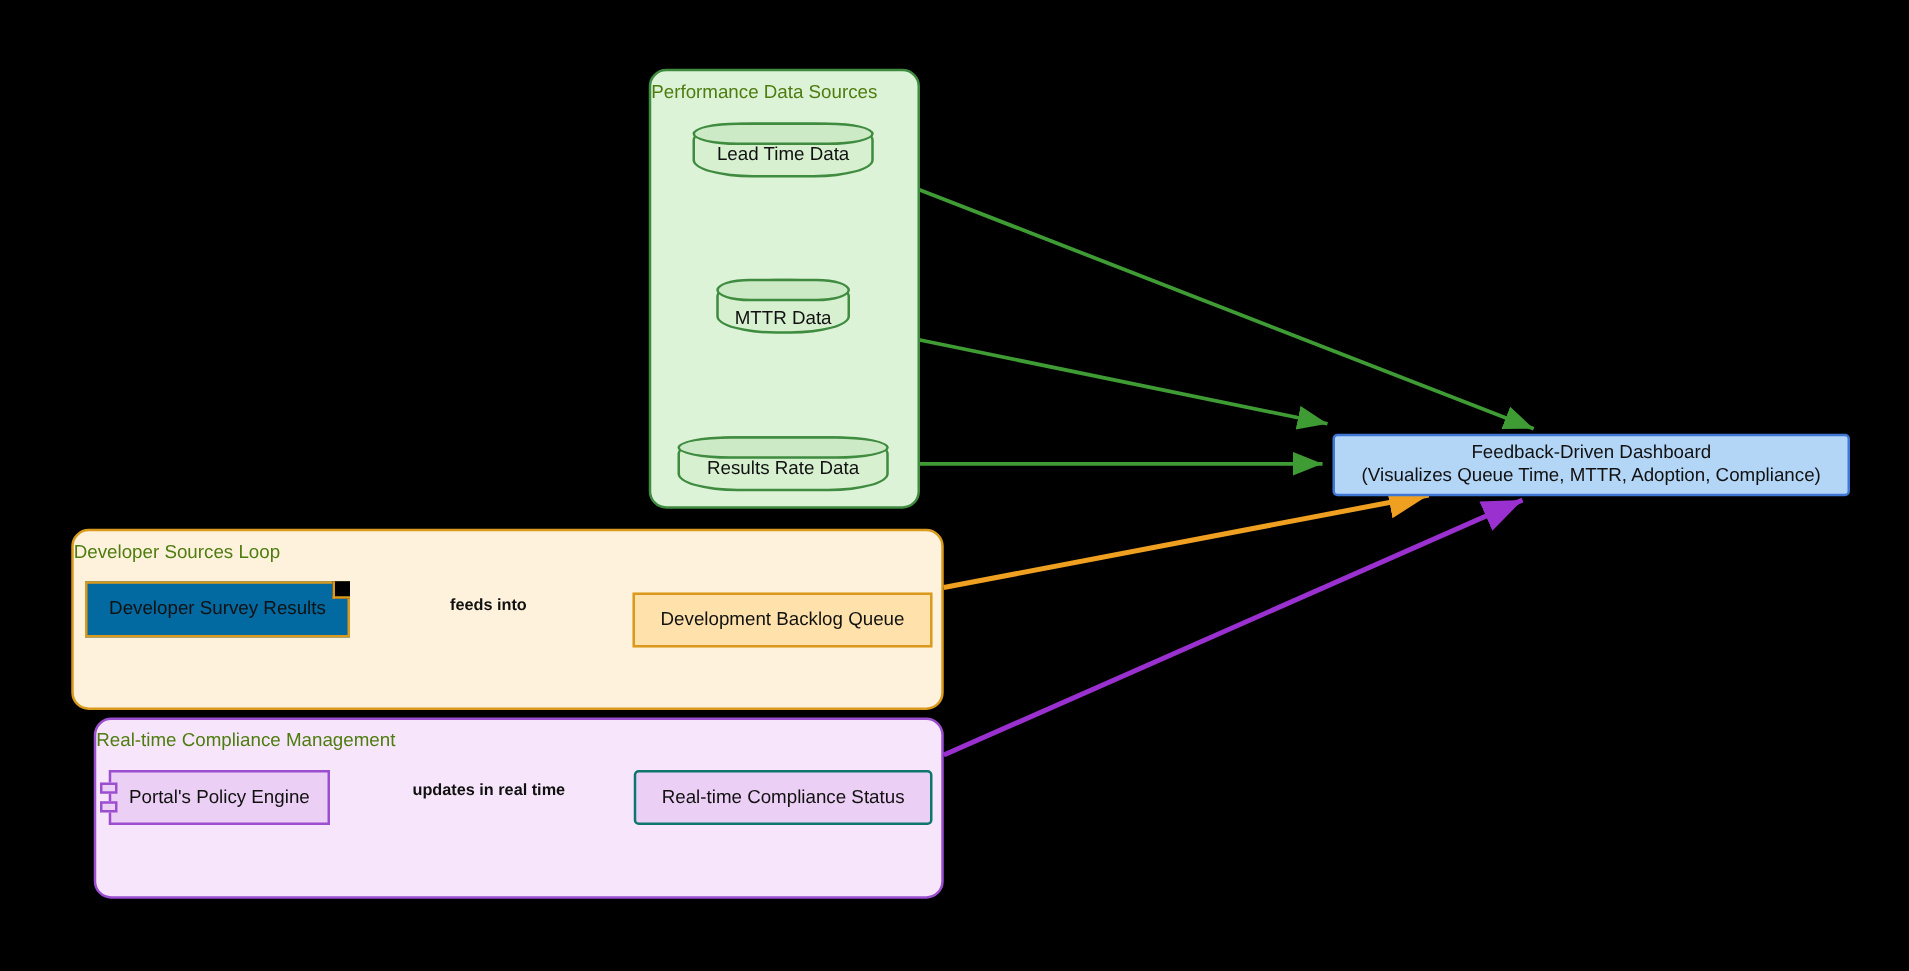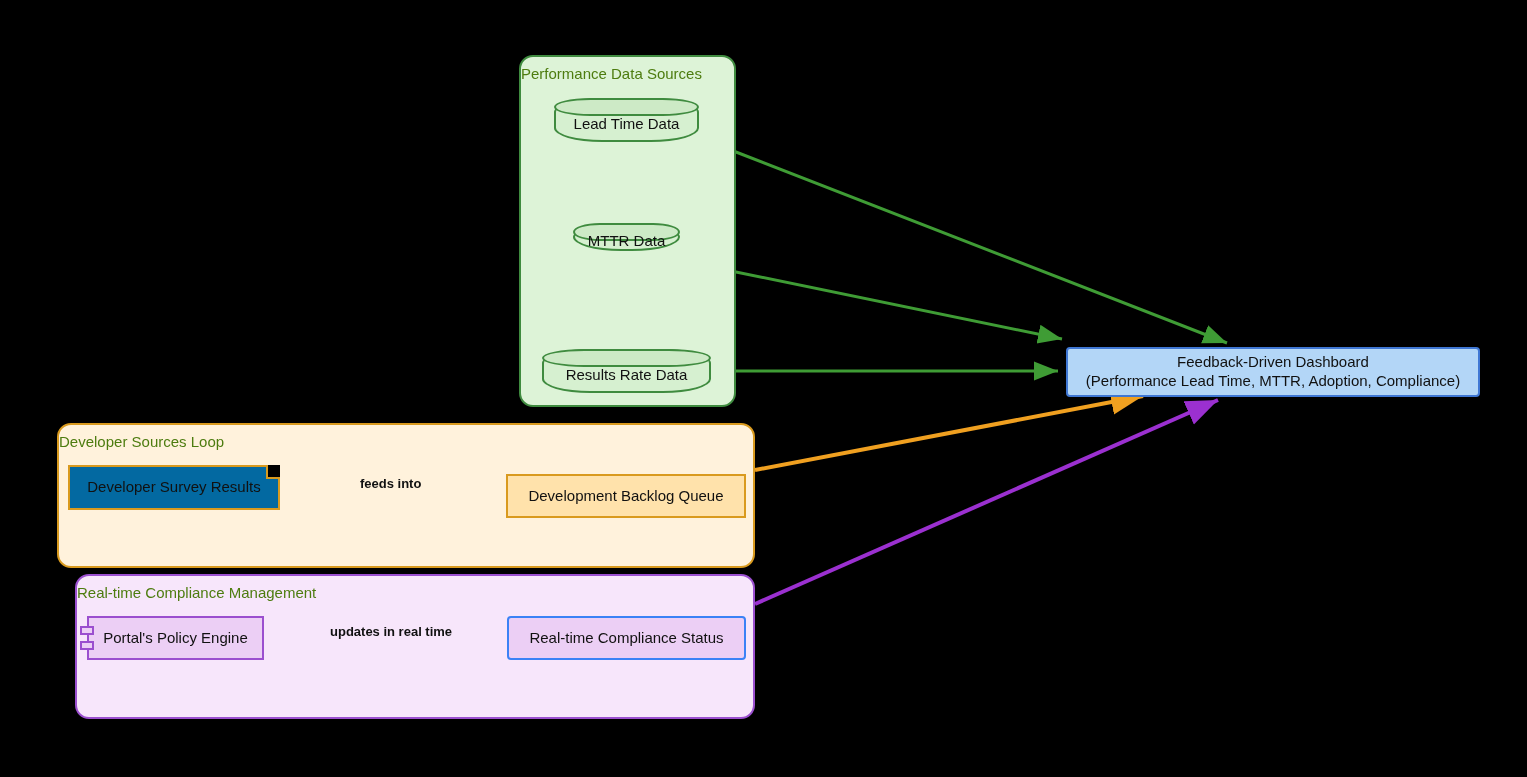--- a/index.html
+++ b/index.html
@@ -72,21 +72,21 @@
     z-index: 2;
     padding-top: 8px;
   }
   
   .rect-orange {
     border: 2px solid #d99a1e;
     background: #ffe2ab;
     border-radius: 0;
   }
   .rect-purple {
-    border: 2px solid #3b82f6;
+    border: 2px solid #0f766e;
     background: #eccff5;
     border-radius: 4px;
   }
   .rect-blue {
     border: 2px solid #3f77d4;
     background: #b3d6f7;
     border-radius: 4px;
   }
   
   .note {
@@ -173,21 +173,21 @@
 
   <div class="group-box" style="left:75px; top:574px; width:680px; height:145px; border-color:#9b4fcf; background:#f7e6fb;">
     <div class="group-title">Real-time Compliance Management</div>
   </div>
 
   <div class="node cyl" style="left:554px; top:98px; width:145px; height:44px;">
     <div class="cyl-top"></div>
     <div class="cyl-label">Lead Time Data</div>
   </div>
 
-  <div class="node cyl" style="left:573px; top:223px; width:107px; height:28px;">
+  <div class="node cyl" style="left:573px; top:223px; width:107px; height:44px;align-items:flex-end;">
     <div class="cyl-top"></div>
     <div class="cyl-label">MTTR Data</div>
   </div>
 
   <div class="node cyl" style="left:542px; top:349px; width:169px; height:44px;">
     <div class="cyl-top"></div>
     <div class="cyl-label">Results Rate Data</div>
   </div>
 
   <div class="node note" style="left:68px; top:465px; width:212px; height:45px;">
@@ -204,19 +204,19 @@
     <div class="tab t2"></div>
     <div>Portal's Policy Engine</div>
   </div>
 
   <div class="node rect-purple" style="left:507px; top:616px; width:239px; height:44px;">
     <div>Real-time Compliance Status</div>
   </div>
 
   <div class="node rect-blue" style="left:1066px; top:347px; width:414px; height:50px; flex-direction:column;">
     <div>Feedback-Driven Dashboard</div>
-    <div>(Performance Lead Time, MTTR, Adoption, Compliance)</div>
+    <div>(Visualizes Queue Time, MTTR, Adoption, Compliance)</div>
   </div>
 
   <div class="edge-label" style="left:360px; top:476px;">feeds into</div>
   <div class="edge-label" style="left:330px; top:624px;">updates in real time</div>
 
 </div>
 
 </body></html>

